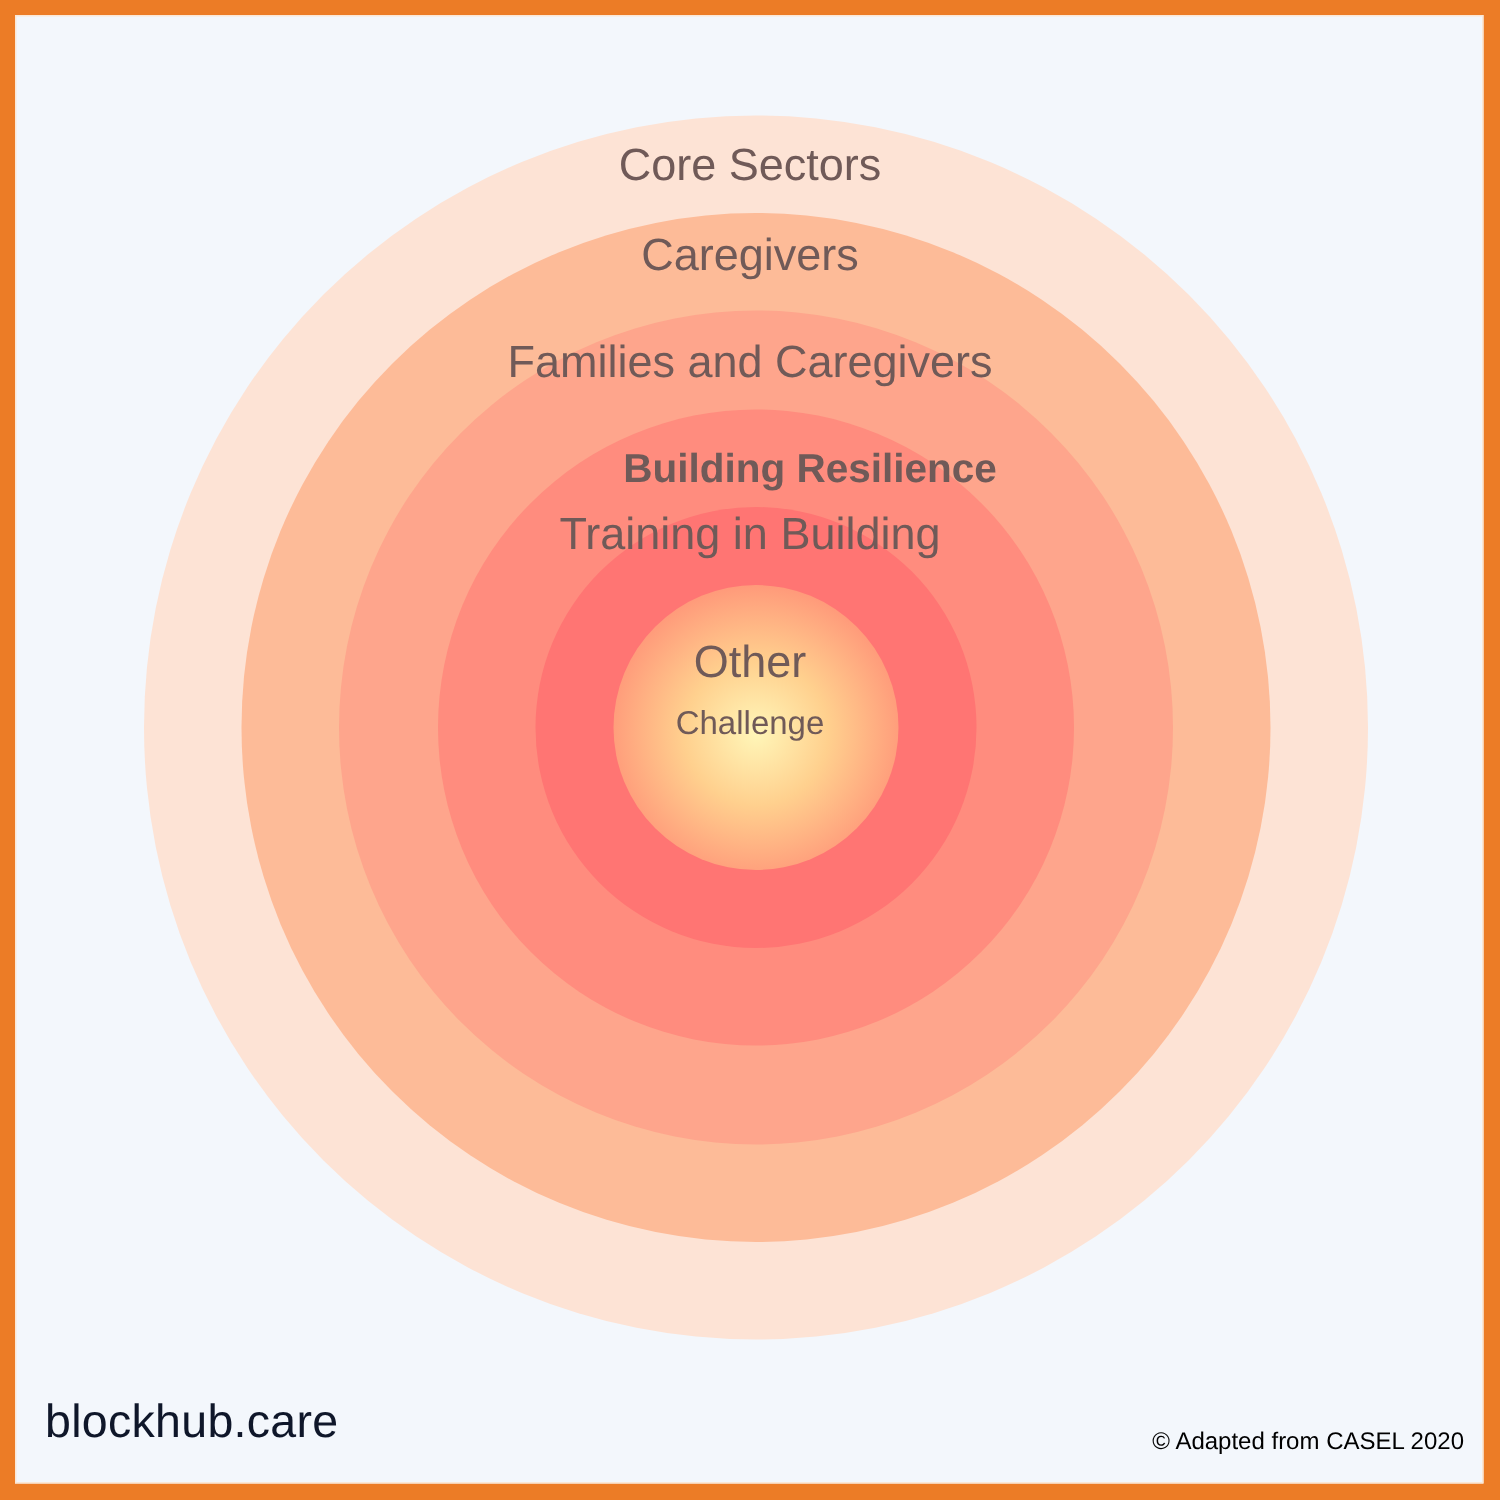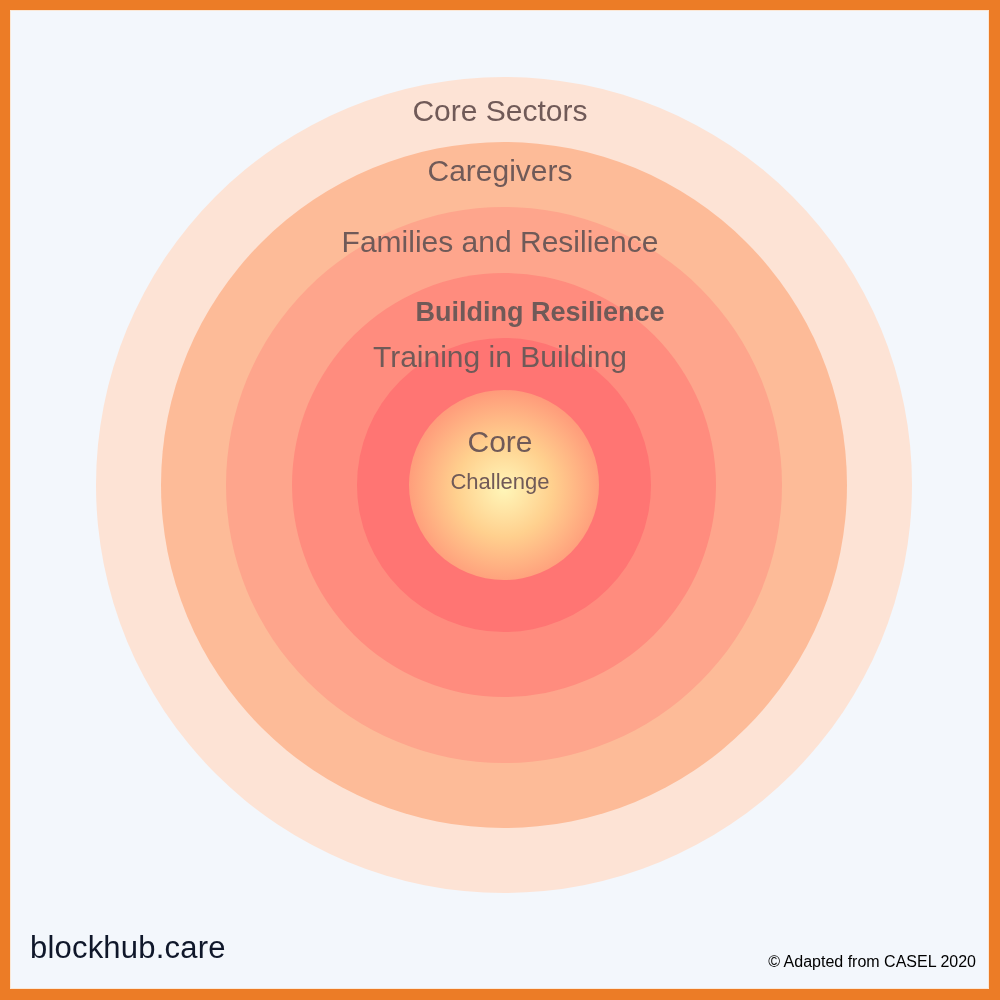--- a/index.html
+++ b/index.html
@@ -39,20 +39,20 @@
   <div class="ring" style="left: 96px; top: 77px; height: 816px; width: 816px; background: rgb(253, 227, 213);"></div>
   <div class="ring" style="left: 161px; top: 142px; height: 686px; width: 686px; background: rgb(253, 187, 152);"></div>
   <div class="ring" style="left: 226px; top: 207px; height: 556px; width: 556px; background: rgb(254, 165, 140);"></div>
   <div class="ring" style="left: 292px; top: 273px; height: 424px; width: 424px; background: rgb(255, 140, 126);"></div>
   <div class="ring" style="left: 357px; top: 338px; height: 294px; width: 294px; background: rgb(255, 117, 115);"></div>
   <div class="ring" style="left: 409px; top: 390px; height: 190px; width: 190px; background: radial-gradient(circle at 50% 52%, rgb(255, 246, 184) 0%, rgb(255, 208, 142) 35%, rgb(255, 154, 122) 72%, rgb(255, 106, 102) 100%);"></div>
 </div>
 
 <div class="label" style="top:94px;font-size:30px;">Core Sectors</div>
 <div class="label" style="top:154px;font-size:30px;">Caregivers</div>
-<div class="label" style="top:225px;font-size:30px;">Families and Resilience</div>
+<div class="label" style="top:225px;font-size:30px;">Families and Caregivers</div>
 <div class="label bold" style="top:297px;font-size:27px;margin-left:40px;">Building Resilience</div>
 <div class="label" style="top:340px;font-size:30px;">Training in Building</div>
-<div class="label" style="top:425px;font-size:30px;">Core</div>
+<div class="label" style="top:425px;font-size:30px;">Other</div>
 <div class="label" style="top:469px;font-size:22px;">Challenge</div>
 
 <div class="brand">blockhub.care</div>
 <div class="credit">© Adapted from CASEL 2020</div>
 
 </body></html>

